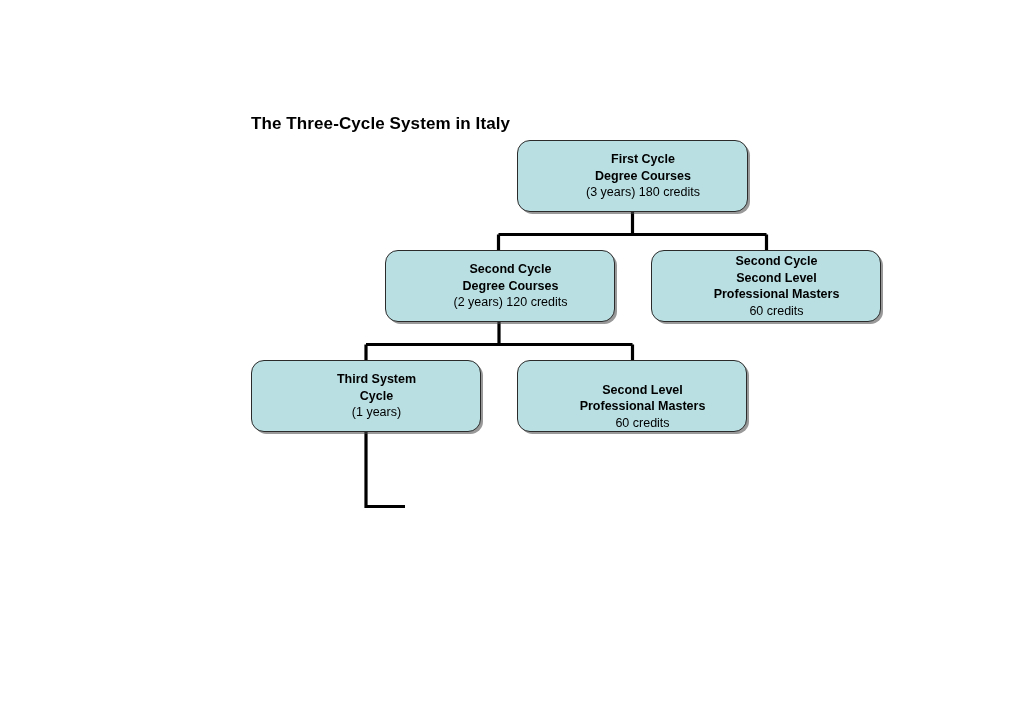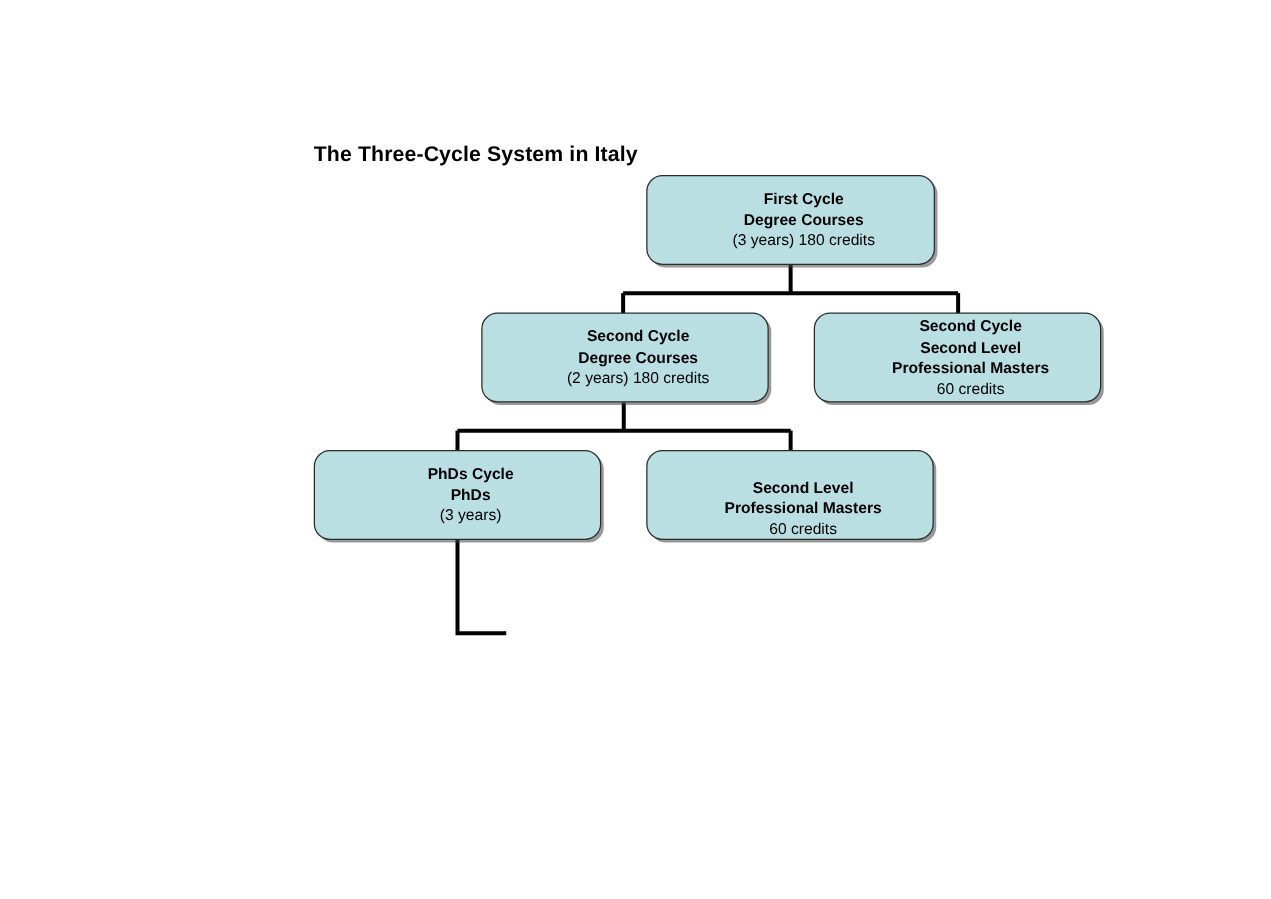--- a/index.html
+++ b/index.html
@@ -96,34 +96,34 @@
 
   <div class="node" style="left:517px; top:140px; width:231px; height:72px;">
     <span class="ln b">First Cycle</span>
     <span class="ln b">Degree Courses</span>
     <span class="ln r">(3 years) 180 credits</span>
   </div>
 
   <div class="node" style="left:385px; top:250px; width:230px; height:72px;">
     <span class="ln b">Second Cycle</span>
     <span class="ln b">Degree Courses</span>
-    <span class="ln r">(2 years) 180 credits</span>
+    <span class="ln r">(2 years) 120 credits</span>
   </div>
 
   <div class="node" style="left:651px; top:250px; width:230px; height:72px;">
     <span class="ln b">Second Cycle</span>
     <span class="ln b">Second Level</span>
     <span class="ln b">Professional Masters</span>
     <span class="ln r">60 credits</span>
   </div>
 
   <div class="node" style="left:251px; top:360px; width:230px; height:72px;">
-    <span class="ln b">PhDs Cycle</span>
-    <span class="ln b">PhDs</span>
-    <span class="ln r">(3 years)</span>
+    <span class="ln b">Third System</span>
+    <span class="ln b">Cycle</span>
+    <span class="ln r">(1 years)</span>
   </div>
 
   <div class="node" style="left:517px; top:360px; width:230px; height:72px;justify-content:flex-end;">
     <span class="ln b">Second Level</span>
     <span class="ln b">Professional Masters</span>
     <span class="ln r">60 credits</span>
   </div>
 
 
 </div>

